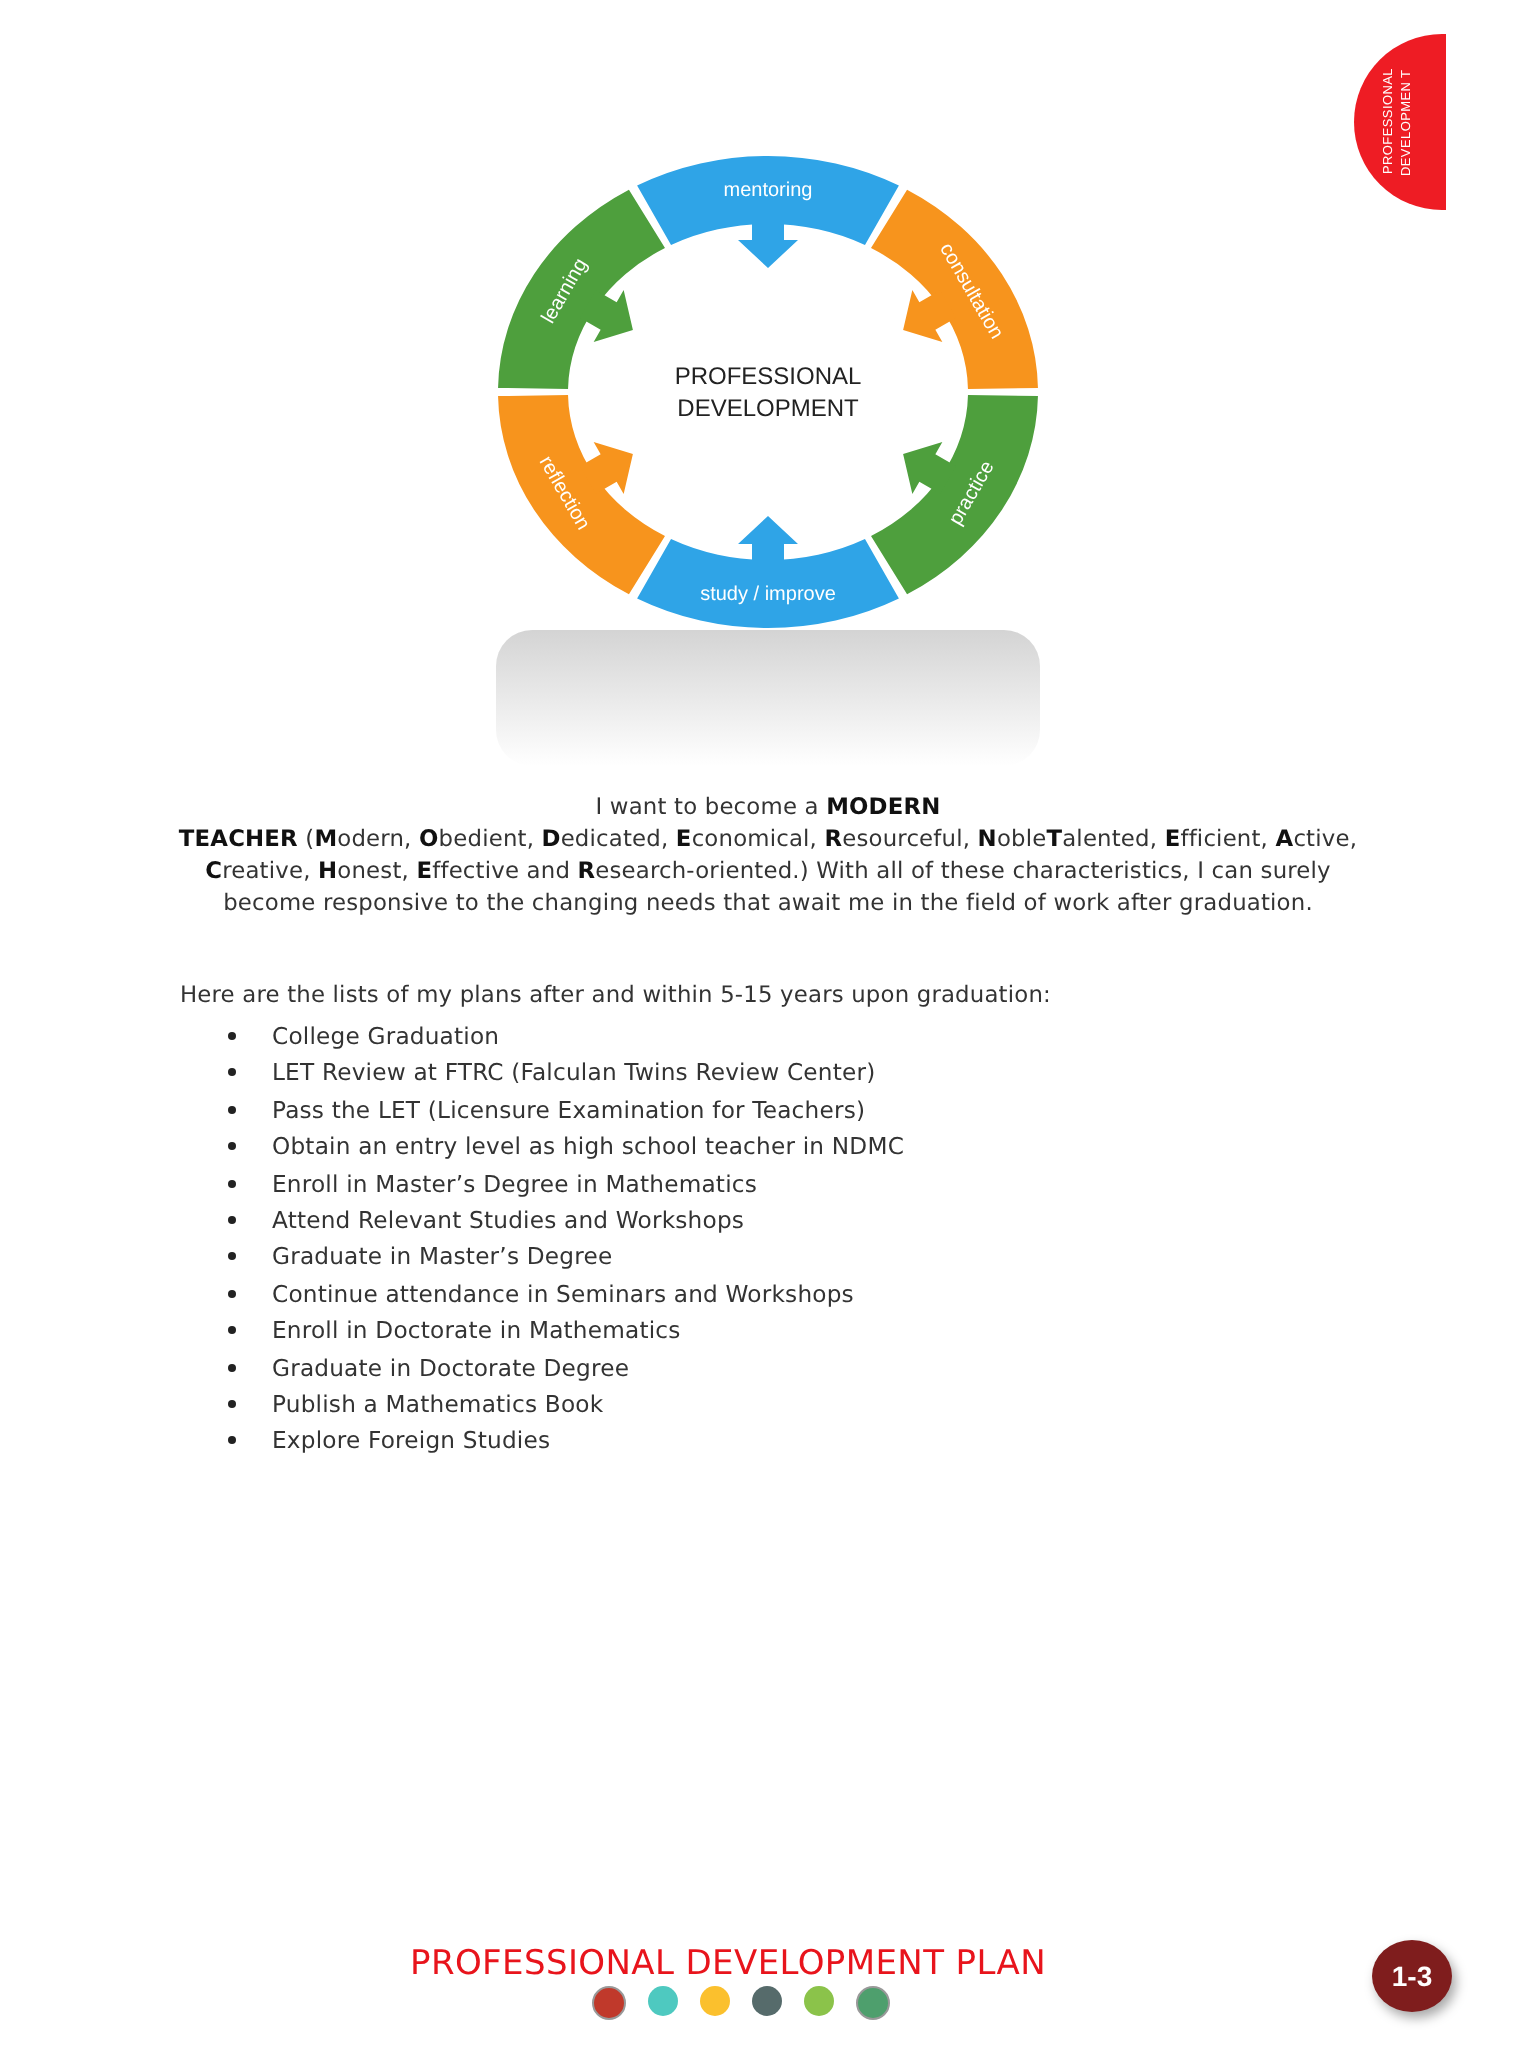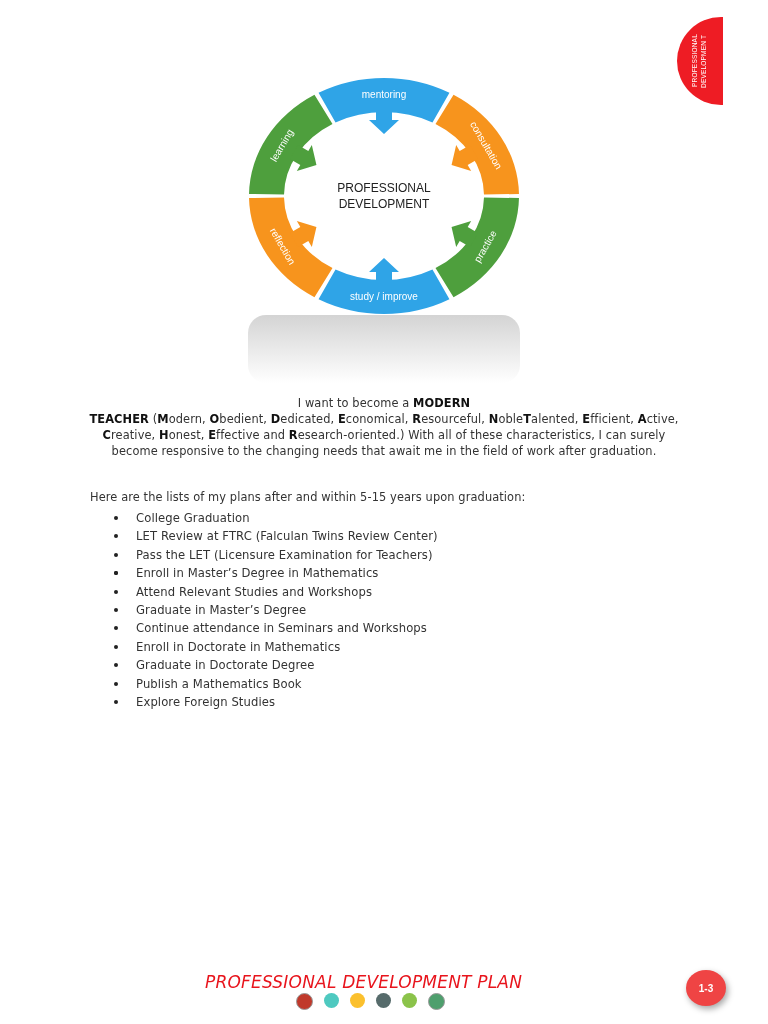--- a/index.html
+++ b/index.html
@@ -33,27 +33,27 @@
   }
   .plan-list li {
     font-size:11.6px; line-height:18.4px; color:#333; position:relative; padding-left:24px;
     letter-spacing:0.1px;
   }
   .plan-list li .bullet {
     position:absolute; left:2px; top:7px; width:4px; height:4px; border-radius:50%; background:#222;
   }
   .footer-title {
     position:absolute; left:205px; top:972px; font-size:17px; color:#e8141c;
-    font-family:"DejaVu Sans", sans-serif; letter-spacing:0.2px;font-style:italic;
+    font-family:"DejaVu Sans", sans-serif; letter-spacing:0.2px;
   }
   .dots { position:absolute; left:296px; top:993px; display:flex; gap:11px; }
   .dot { width:15px; height:15px; border-radius:50%; }
   .page-badge {
     position:absolute; left:686px; top:970px; width:40px; height:36px; border-radius:50%;
-    background:#ef4444; color:#fff; font-size:10px; font-weight:bold;
+    background:#7f1d1d; color:#fff; font-size:14px; font-weight:bold;
     display:flex; align-items:center; justify-content:center;
     box-shadow:2px 3px 6px rgba(0,0,0,0.35);
     font-family:"Liberation Sans", sans-serif;
   }
 </style>
 </head>
 <body>
 
 <div class="tab"></div>
 <div class="tab-text">
@@ -98,21 +98,21 @@
   <div><span>I want to become a </span><b>MODERN</b></div>
   <div id="acro"><b>TEACHER</b> (<b>M</b>odern, <b>O</b>bedient, <b>D</b>edicated, <b>E</b>conomical, <b>R</b>esourceful, <b>N</b>oble<b>T</b>alented, <b>E</b>fficient, <b>A</b>ctive, <b>C</b>reative, <b>H</b>onest, <b>E</b>ffective and <b>R</b>esearch-oriented.) With all of these characteristics, I can surely become responsive to the changing needs that await me in the field of work after graduation.</div>
 </div>
 
 <div class="intro">Here are the lists of my plans after and within 5-15 years upon graduation:</div>
 
 <ul class="plan-list" id="plans">
     <li><span class="bullet"></span><span>College Graduation</span></li>
     <li><span class="bullet"></span><span>LET Review at FTRC (Falculan Twins Review Center)</span></li>
     <li><span class="bullet"></span><span>Pass the LET (Licensure Examination for Teachers)</span></li>
-    <li><span class="bullet"></span></li>
+    <li><span class="bullet"></span><span>Obtain an entry level as high school teacher in NDMC</span></li>
     <li><span class="bullet"></span><span>Enroll in Master’s Degree in Mathematics</span></li>
     <li><span class="bullet"></span><span>Attend Relevant Studies and Workshops</span></li>
     <li><span class="bullet"></span><span>Graduate in Master’s Degree</span></li>
     <li><span class="bullet"></span><span>Continue attendance in Seminars and Workshops</span></li>
     <li><span class="bullet"></span><span>Enroll in Doctorate in Mathematics</span></li>
     <li><span class="bullet"></span><span>Graduate in Doctorate Degree</span></li>
     <li><span class="bullet"></span><span>Publish a Mathematics Book</span></li>
     <li><span class="bullet"></span><span>Explore Foreign Studies</span></li>
   </ul>
 

